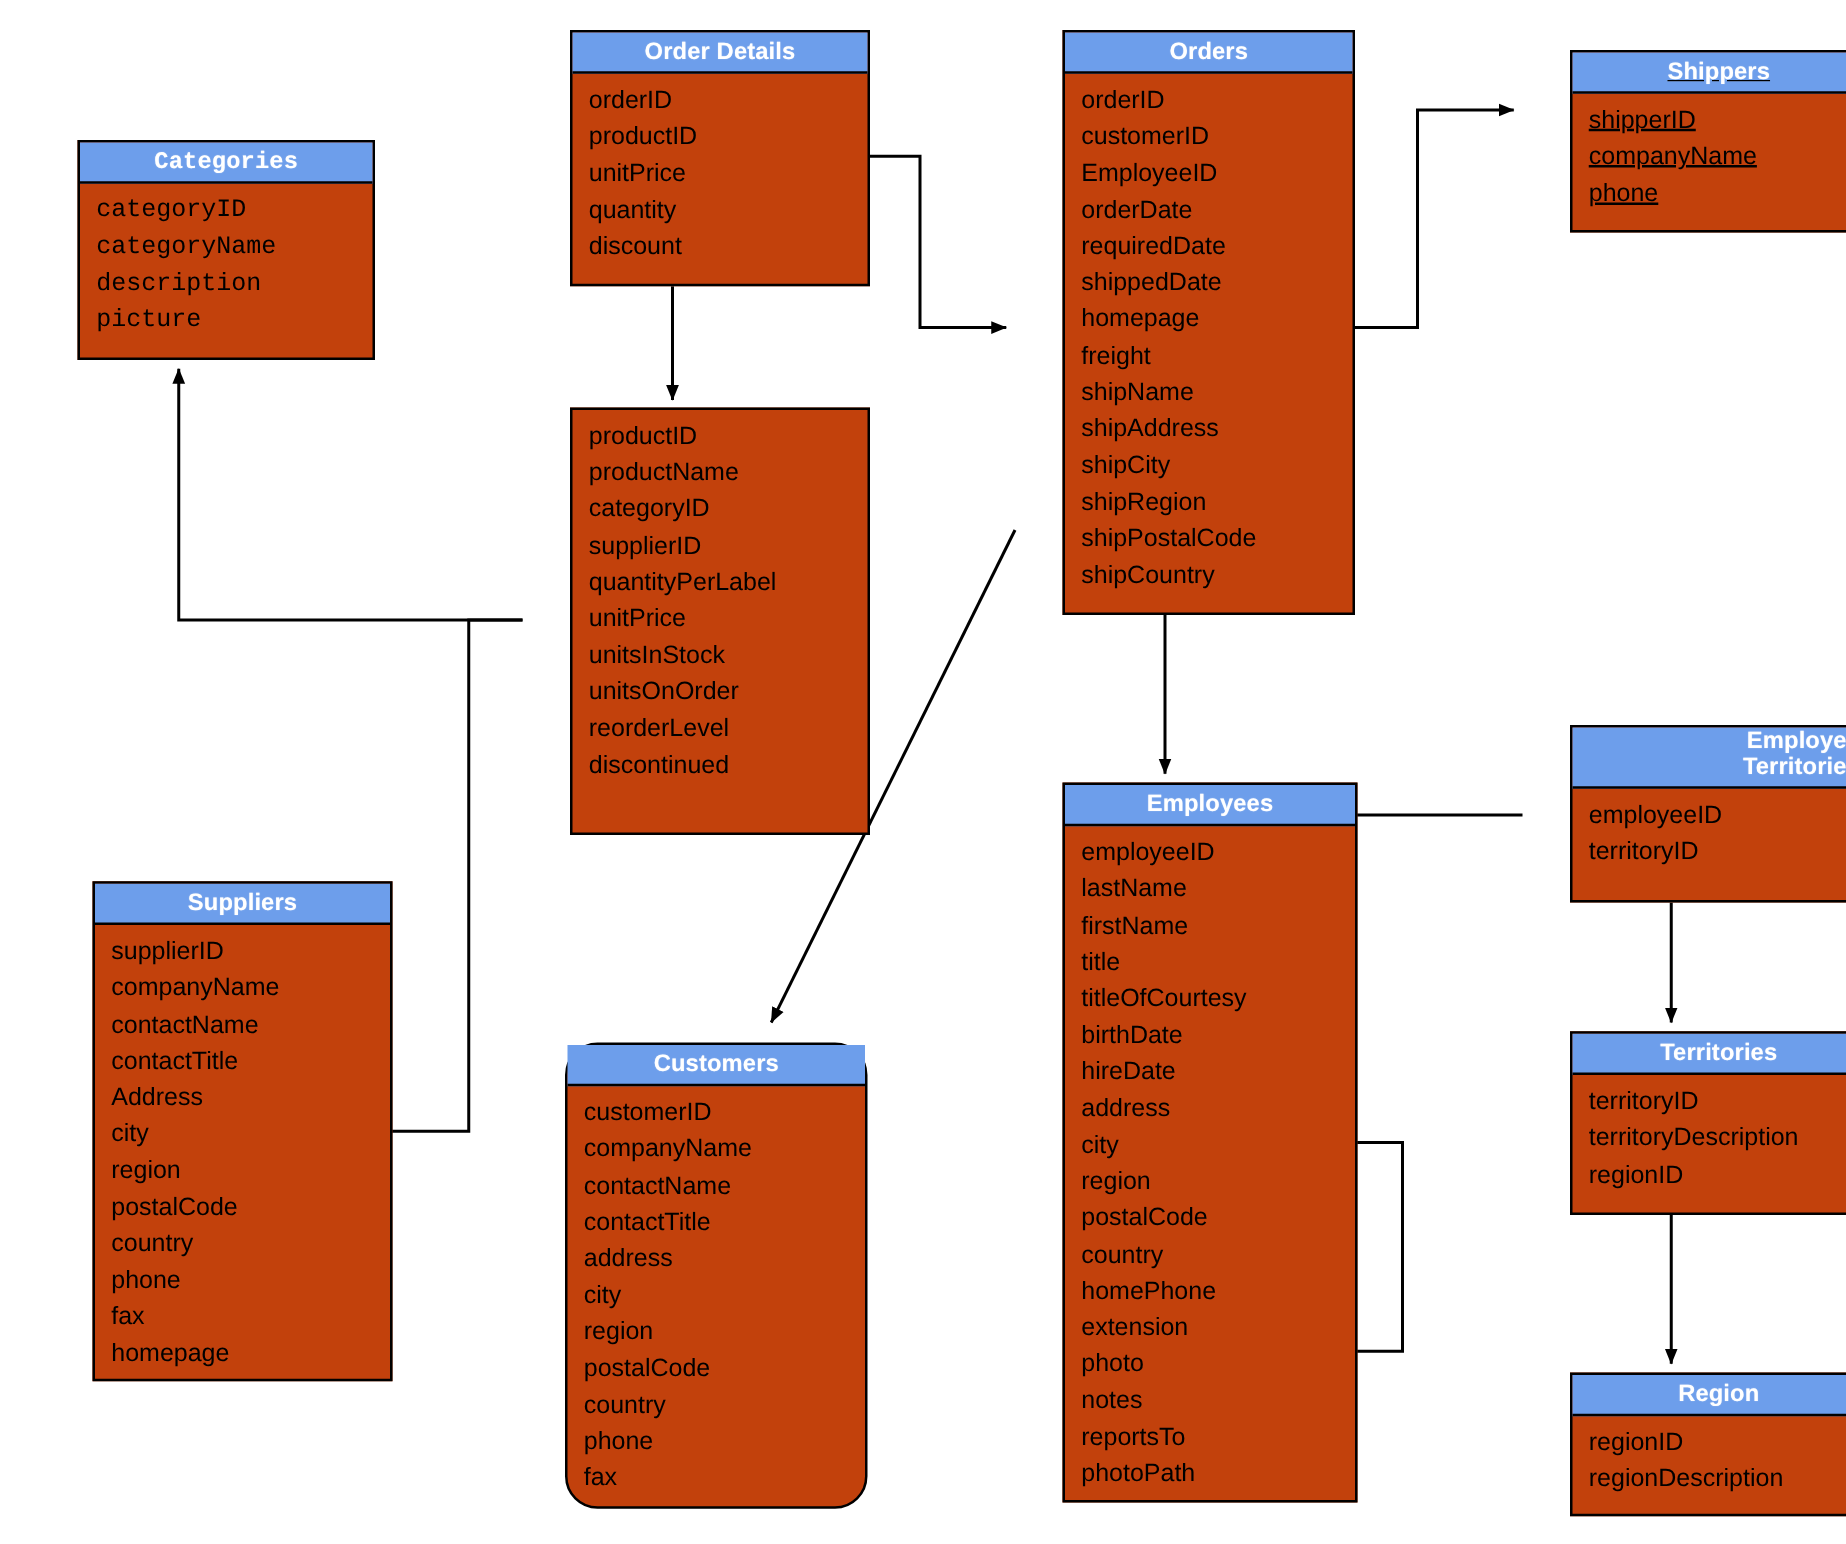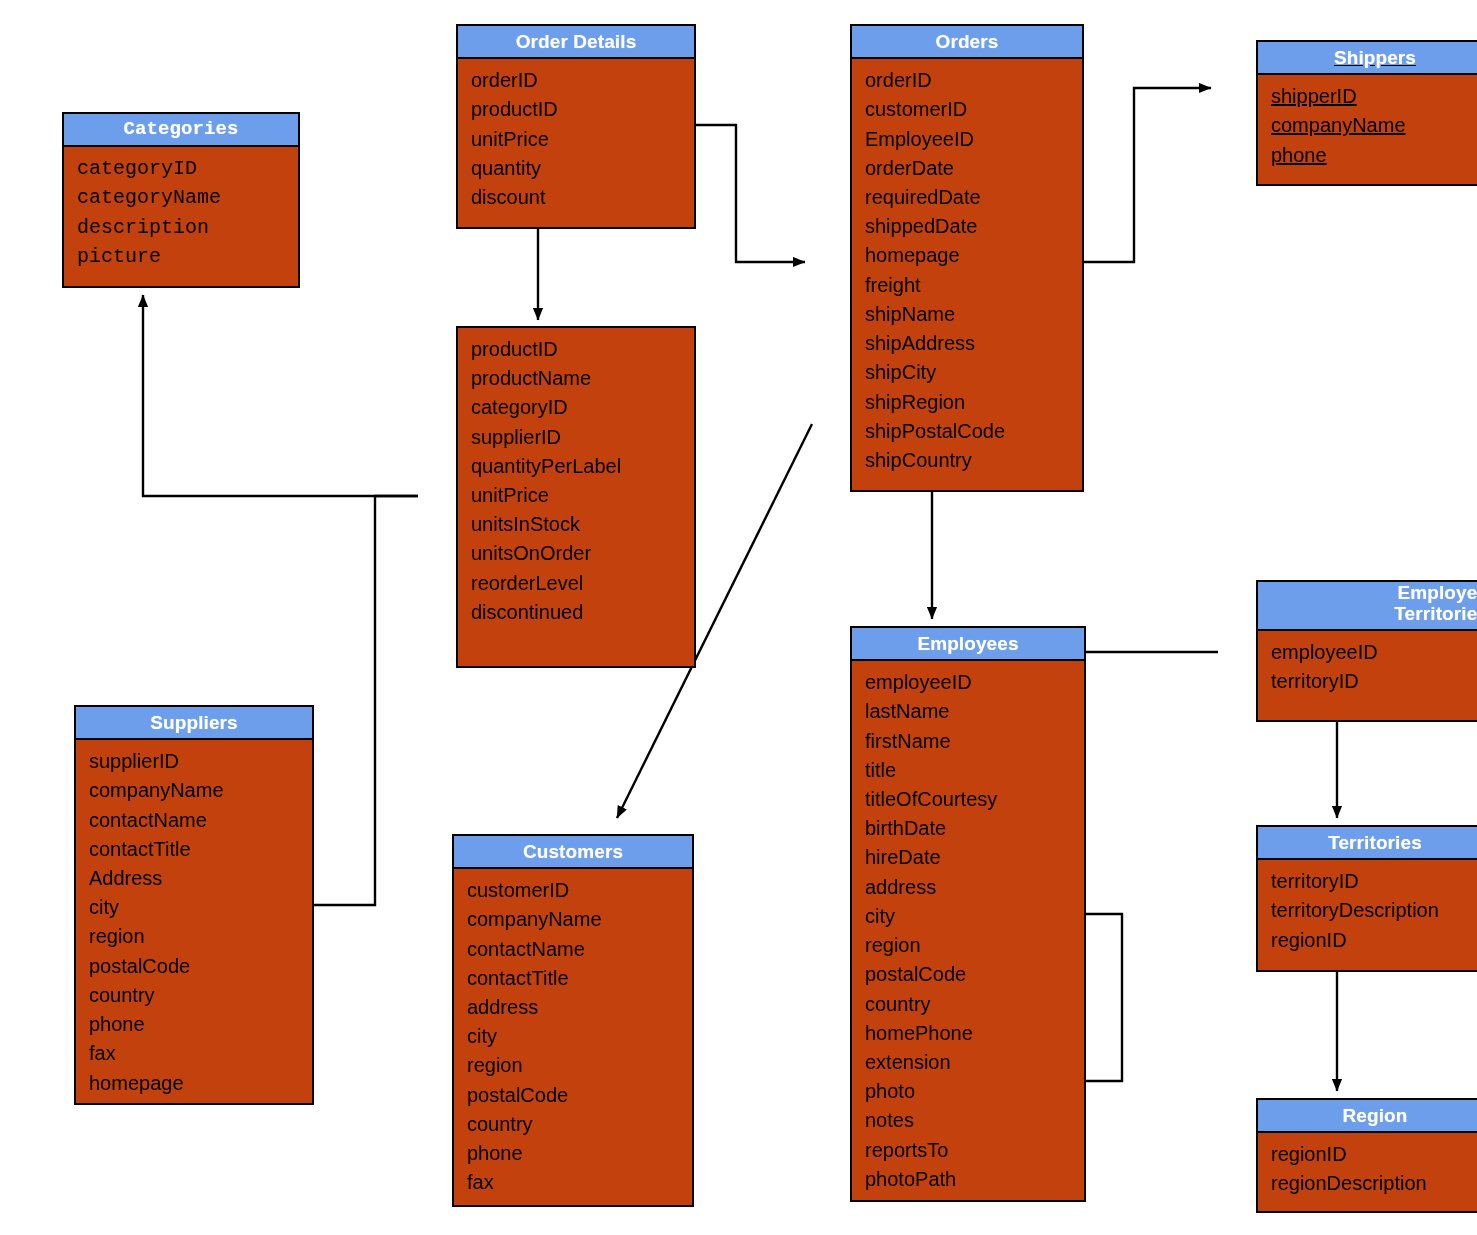--- a/index.html
+++ b/index.html
@@ -169,21 +169,21 @@
           <li>Address</li>
           <li>city</li>
           <li>region</li>
           <li>postalCode</li>
           <li>country</li>
           <li>phone</li>
           <li>fax</li>
           <li>homepage</li>
         </ul>
       </div>
-      <div class="entity" style="left: 414px; top: 834px; width: 242px; height: 373px;">
+      <div class="entity" style="left: 414px; top: 834px; width: 242px; height: 373px; border-radius: 26px;">
         <div class="entity-header">Customers</div>
         <ul class="entity-fields">
           <li>customerID</li>
           <li>companyName</li>
           <li>contactName</li>
           <li>contactTitle</li>
           <li>address</li>
           <li>city</li>
           <li>region</li>
           <li>postalCode</li>

